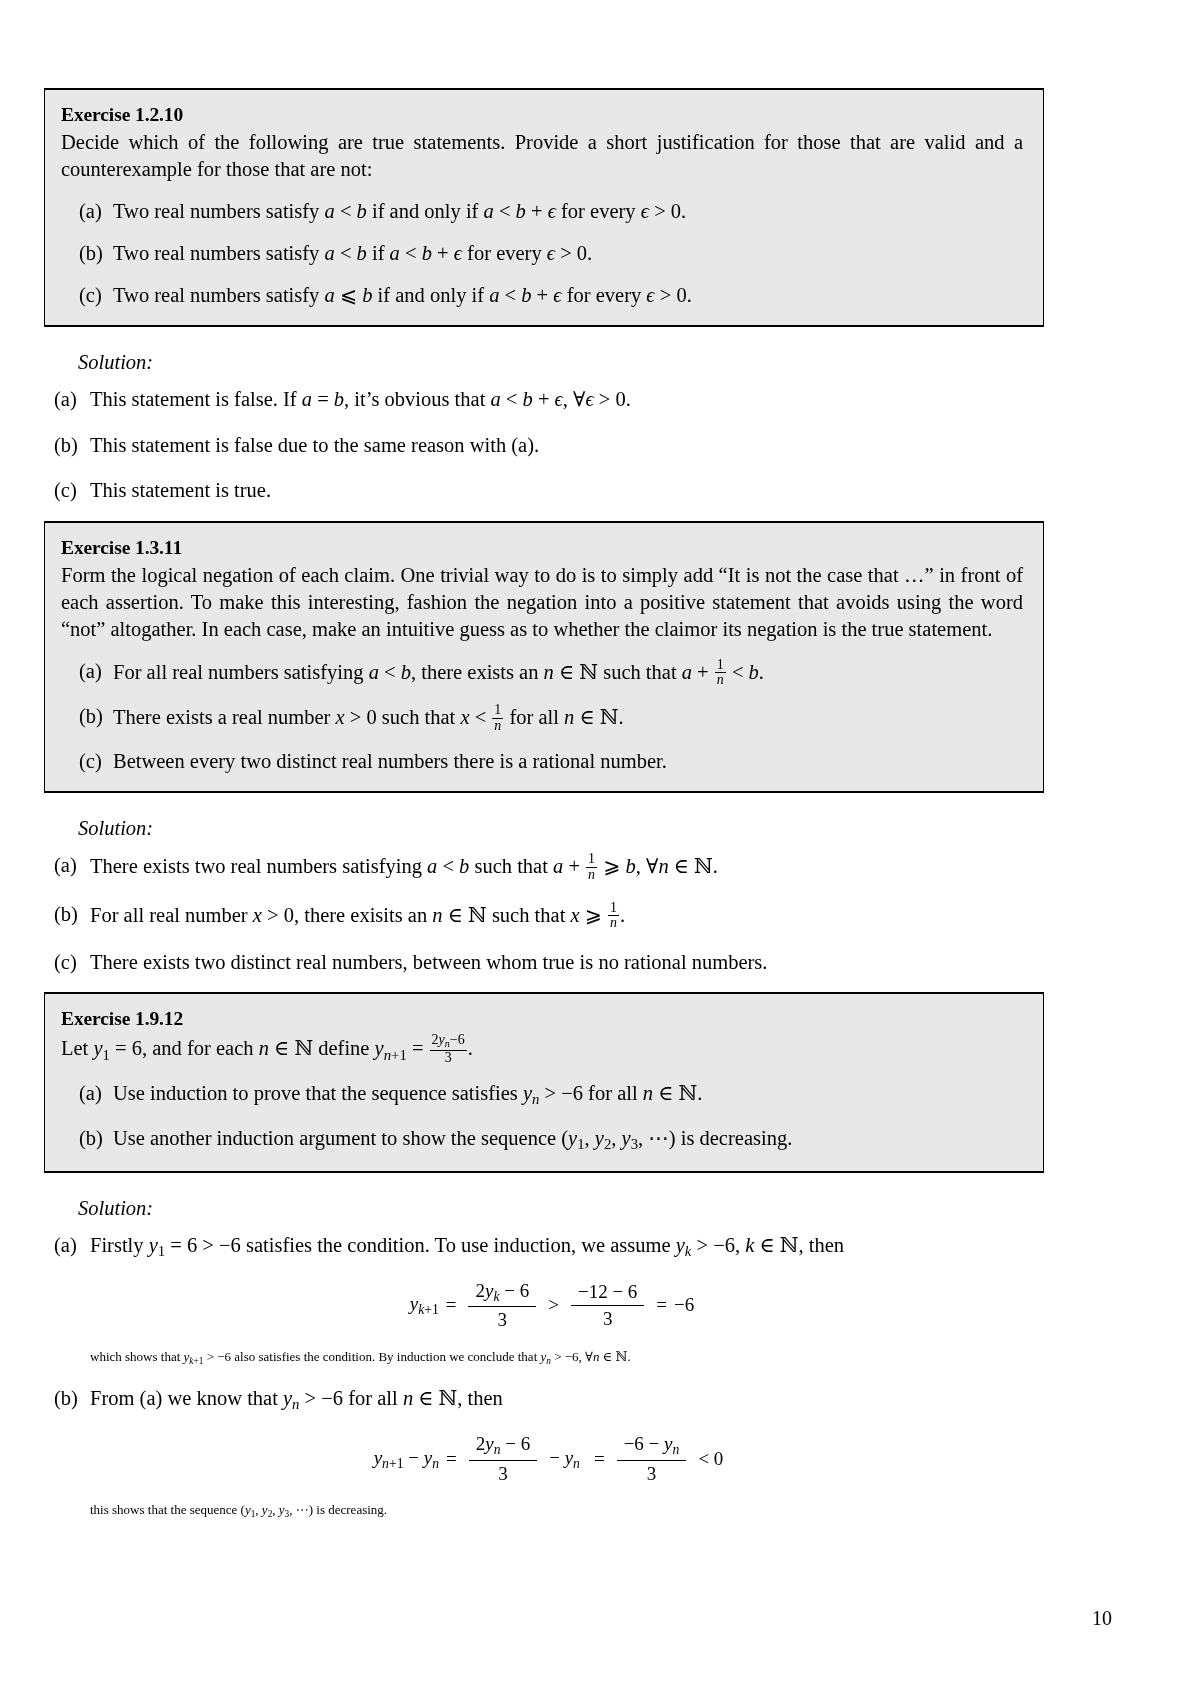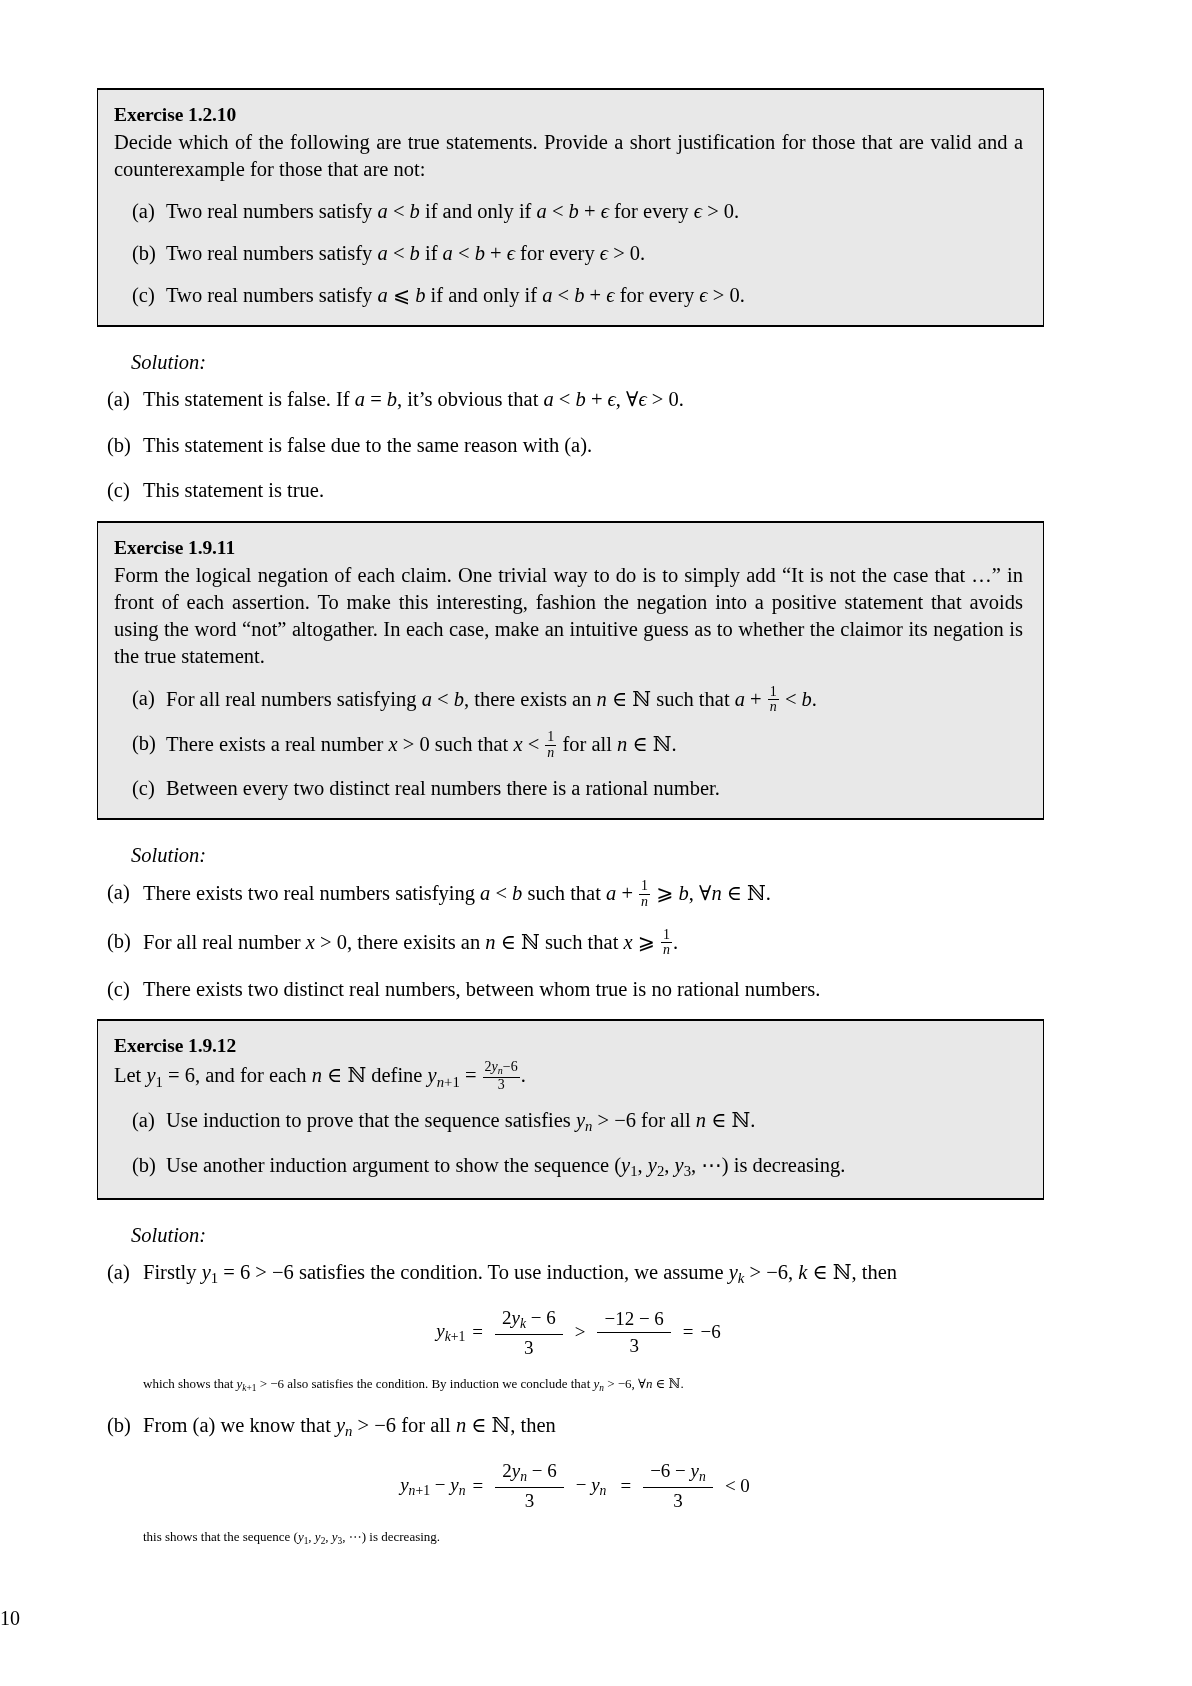--- a/index.html
+++ b/index.html
@@ -13,21 +13,21 @@
     font-family: "Liberation Serif", "DejaVu Serif", serif;
     color: #000000;
     position: relative;
     overflow: hidden;
   }
   .page {
     position: relative;
     width: 1192px;
     height: 1686px;
     box-sizing: border-box;
-    padding: 88px 148px 0 97px;
+    padding: 88px 148px 0 44px;
   }
 
   
   .exercise-box {
     background: #e8e8e8;
     border-top: 2.5px solid #000;
     border-bottom: 2.5px solid #000;
     border-left: 1.2px solid #000;
     border-right: 1.2px solid #000;
     padding: 14px 20px 16px 16px;
@@ -159,21 +159,21 @@
     text-align: justify;
     margin-top: 12px;
   }
 
   
   .page-number {
     position: absolute;
     bottom: 56px;
     left: 0;
     width: 1112px;
-    text-align: left;
+    text-align: right;
     font-size: 20px;
   }
 </style>
 </head>
 <body>
 
 <div class="page">
 
   <div class="exercise-box">
     <div class="exercise-title">Exercise 1.2.10</div>
@@ -206,21 +206,21 @@
         <span class="itext">This statement is false due to the same reason with (a).</span>
       </li>
       <li>
         <span class="marker">(c)</span>
         <span class="itext">This statement is true.</span>
       </li>
     </ul>
   </div>
 
   <div class="exercise-box">
-    <div class="exercise-title">Exercise 1.9.11</div>
+    <div class="exercise-title">Exercise 1.3.11</div>
     <div class="exercise-intro">Form the logical negation of each claim. One trivial way to do is to simply add “It is not the case that …” in front of each assertion. To make this interesting, fashion the negation into a positive statement that avoids using the word “not” altogather. In each case, make an intuitive guess as to whether the claimor its negation is the true statement.</div>
     <ul class="itemlist">
       <li>
         <span class="marker">(a)</span>
         <span class="itext">For all real numbers satisfying <span class="mi">a</span> &lt; <span class="mi">b</span>, there exists an <span class="mi">n</span> ∈ <span class="bb">ℕ</span> such that <span class="mi">a</span> + <span class="frac"><span class="num">1</span><span class="den"><span class="mi">n</span></span></span> &lt; <span class="mi">b</span>.</span>
       </li>
       <li>
         <span class="marker">(b)</span>
         <span class="itext">There exists a real number <span class="mi">x</span> &gt; 0 such that <span class="mi">x</span> &lt; <span class="frac"><span class="num">1</span><span class="den"><span class="mi">n</span></span></span> for all <span class="mi">n</span> ∈ <span class="bb">ℕ</span>.</span>
       </li>

